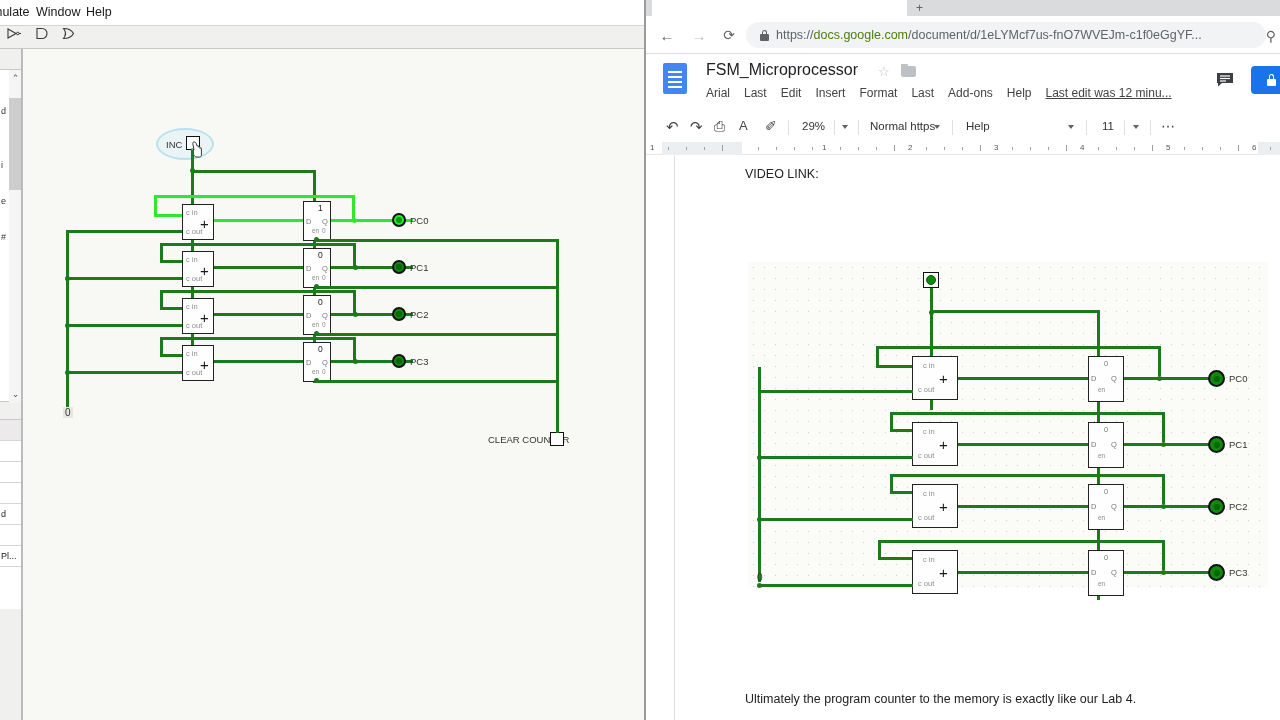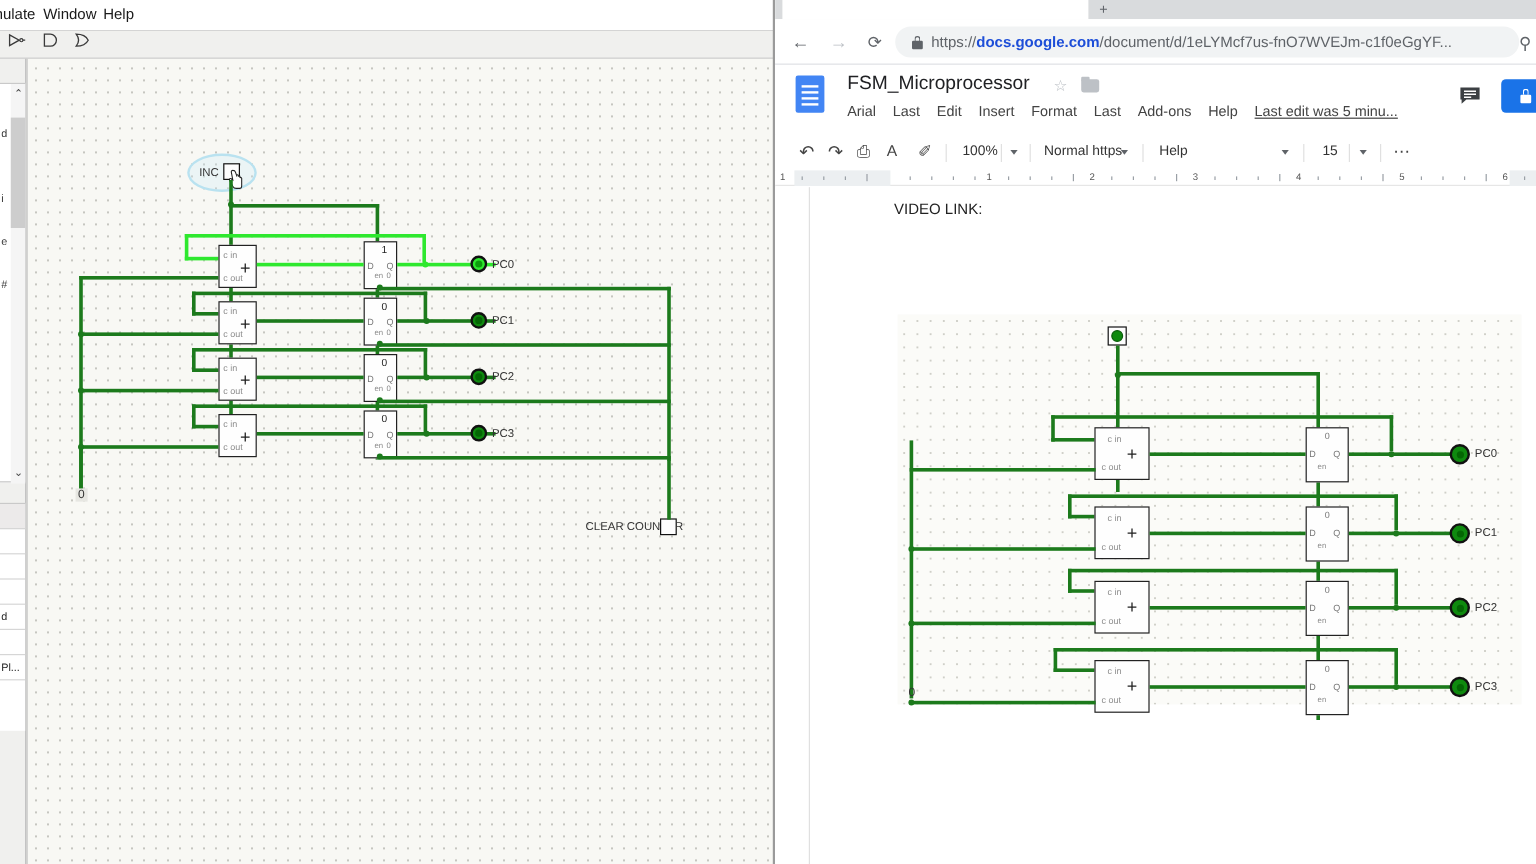--- a/index.html
+++ b/index.html
@@ -87,21 +87,21 @@
   .nav-ico { position:absolute; top:8px; width:22px; height:22px; color:#5f6368;
              display:flex; align-items:center; justify-content:center; font-size:15px; }
   .nav-back { left:10px; } .nav-fwd { left:42px; color:#bdc1c6; } .nav-reload { left:72px; font-size:14px; }
   .urlbox { position:absolute; left:100px; top:6px; width:520px; height:26px; background:#f1f3f4;
             border-radius:13px; display:flex; align-items:center; }
   .lock { margin-left:14px; width:9px; height:11px; position:relative; }
   .lock .body { position:absolute; bottom:0; left:0; width:9px; height:6.5px; background:#5f6368; border-radius:1px; }
   .lock .shackle { position:absolute; top:0; left:2px; width:5px; height:5px;
                    border:1.5px solid #5f6368; border-bottom:none; border-radius:3px 3px 0 0; }
   .url { margin-left:7px; font-size:12.5px; color:#5f6368; white-space:nowrap; overflow:hidden; }
-  .url b { color:#1d4ed8; font-weight:bold; }
+  .url b { color:#4d7c0f; font-weight:normal; }
   .omni-search { position:absolute; right:4px; top:12px; font-size:14px; color:#5f6368; }
   .chrome-line { position:absolute; left:0; top:53px; width:634px; height:1px; background:#dadce0; }
 
   
   .docs-hdr { position:absolute; left:0; top:54px; width:634px; height:58px; background:#fff; }
   .docs-icon { position:absolute; left:17px; top:9px; width:24px; height:31px; background:#4285f4;
                border-radius:2px; }
   .docs-icon:after { content:""; position:absolute; left:5px; top:8px; width:14px; height:2px; background:#fff;
                box-shadow:0 5px 0 #fff, 0 10px 0 #fff, 0 15px 0 #fff; }
   .doc-title { position:absolute; left:60px; top:7px; font-size:16px; color:#202124; white-space:nowrap; }
@@ -382,21 +382,21 @@
       <span class="doc-folder"></span>
       <div class="docs-menu">
         <span>Arial</span>
         <span>Last</span>
         <span>Edit</span>
         <span>Insert</span>
         <span>Format</span>
         <span>Last</span>
         <span>Add-ons</span>
         <span>Help</span>
-        <span class="last-edit">Last edit was 5 minu...</span>
+        <span class="last-edit">Last edit was 12 minu...</span>
       </div>
       <span class="comment-ico">
         <svg width="18" height="15" viewBox="0 0 18 15">
           <path d="M1 1 H17 V11 H6 L2 14.5 V11 H1 Z" fill="#3c4043"></path>
           <line x1="4" y1="4" x2="14" y2="4" stroke="#fff" stroke-width="1.2"></line>
           <line x1="4" y1="6.5" x2="14" y2="6.5" stroke="#fff" stroke-width="1.2"></line>
           <line x1="4" y1="9" x2="10" y2="9" stroke="#fff" stroke-width="1.2"></line>
         </svg>
       </span>
       <div class="share-btn">
@@ -407,31 +407,31 @@
       </div>
     </div>
 
     <div class="docs-tb">
       <span class="tbi" style="left:20px;  font-size:15px;">↶</span>
       <span class="tbi" style="left:44px;  font-size:15px;">↷</span>
       <span class="tbi" style="left:68px;  font-size:14px;">⎙</span>
       <span class="tbi" style="left:93px;  font-size:13px;">A</span>
       <span class="tbi" style="left:119px; font-size:14px;">✐</span>
       <span class="tb-sep" style="left:142px;"></span>
-      <span class="tb-txt" style="left:156px;">100%</span>
+      <span class="tb-txt" style="left:156px;">29%</span>
       <span class="tb-sep" style="left:188px;"></span>
       <span class="tb-caret" style="left:196px;"></span>
       <span class="tb-sep" style="left:212px;"></span>
       <span class="tb-txt" style="left:224px;">Normal https</span>
       <span class="tb-caret" style="left:288px;"></span>
       <span class="tb-sep" style="left:306px;"></span>
       <span class="tb-txt" style="left:320px;">Help</span>
       <span class="tb-caret" style="left:422px;"></span>
       <span class="tb-sep" style="left:440px;"></span>
-      <span class="tb-txt" style="left:456px;">15</span>
+      <span class="tb-txt" style="left:456px;">11</span>
       <span class="tb-sep" style="left:478px;"></span>
       <span class="tb-caret" style="left:487px;"></span>
       <span class="tb-sep" style="left:504px;"></span>
       <span class="tbi" style="left:515px; font-size:14px;">⋯</span>
     </div>
 
     <div class="ruler">
       <div class="ruler-margin" style="left:16px;  width:80px;"></div>
       <div class="ruler-margin" style="left:612px; width:22px;"></div>
       <span class="rnum" style="left:4px;">1</span>
@@ -470,20 +470,21 @@
       <span class="rtick" style="left:574px;"></span>
         <span class="rtick big" style="left:592px;"></span>
       <span class="rtick" style="left:624px;"></span>
     </div>
 
   </div>
 
   <div class="scrollgap"></div>
   <div class="page">
     <span class="doc-text" style="left:70px; top:11px;">VIDEO LINK:</span>
+    <span class="doc-text" style="left:70px; top:536px;">Ultimately the program counter to the memory is exactly like our Lab 4.</span>
   </div>
 
   <div class="embed">
     <div class="btnpin" style="left:175px; top:10px; width:16px; height:16px;">
       <span style="position:absolute; left:2px; top:2px; width:10px; height:10px; border-radius:50%; background:#0f8a0f; border:1.5px solid #0a5c0a;"></span>
     </div>
     <div class="wire" style="left:182px; top:26px; width:3px; height:122px;"></div>
     <div class="node" style="left:181px; top:48px;"></div>
     <div class="wire" style="left:182px; top:48px; width:170px; height:3px;"></div>
     <div class="wire" style="left:349px; top:48px; width:3px; height:290px;"></div>

